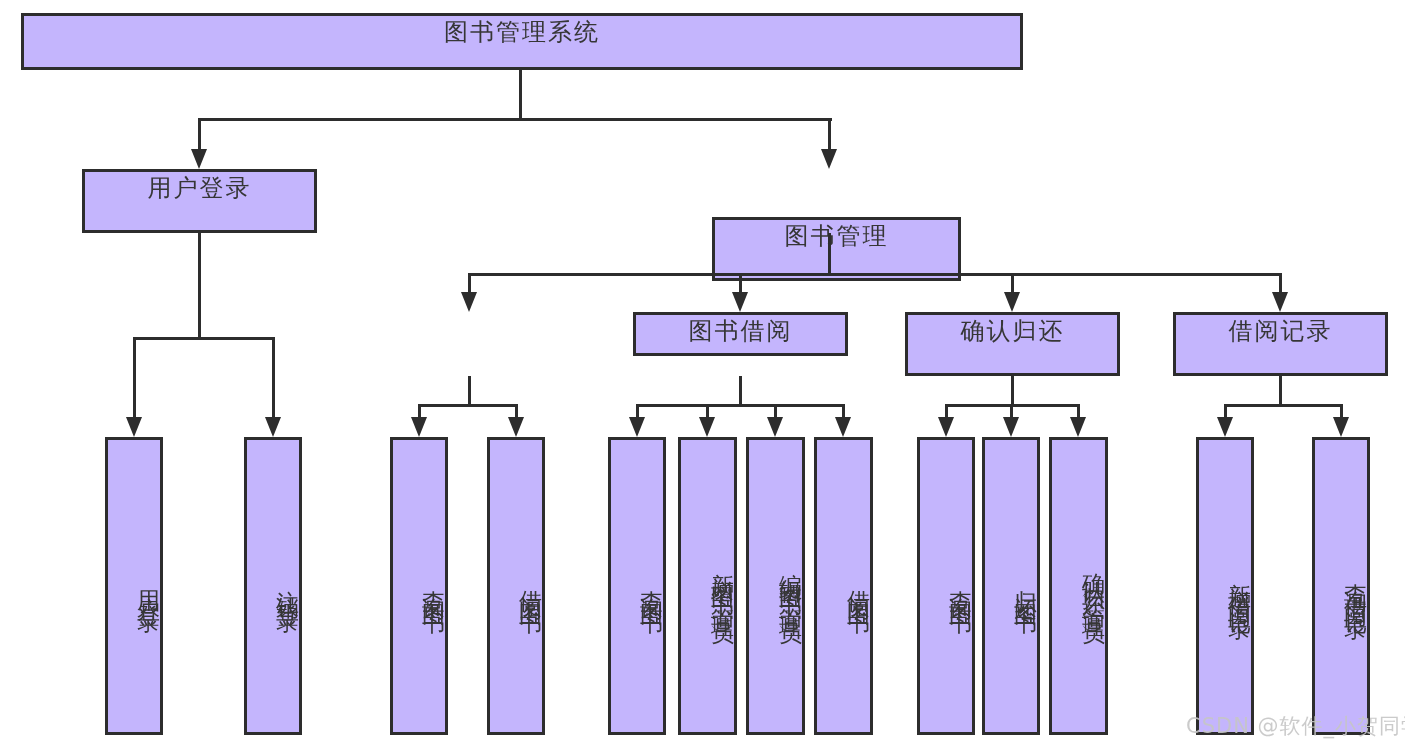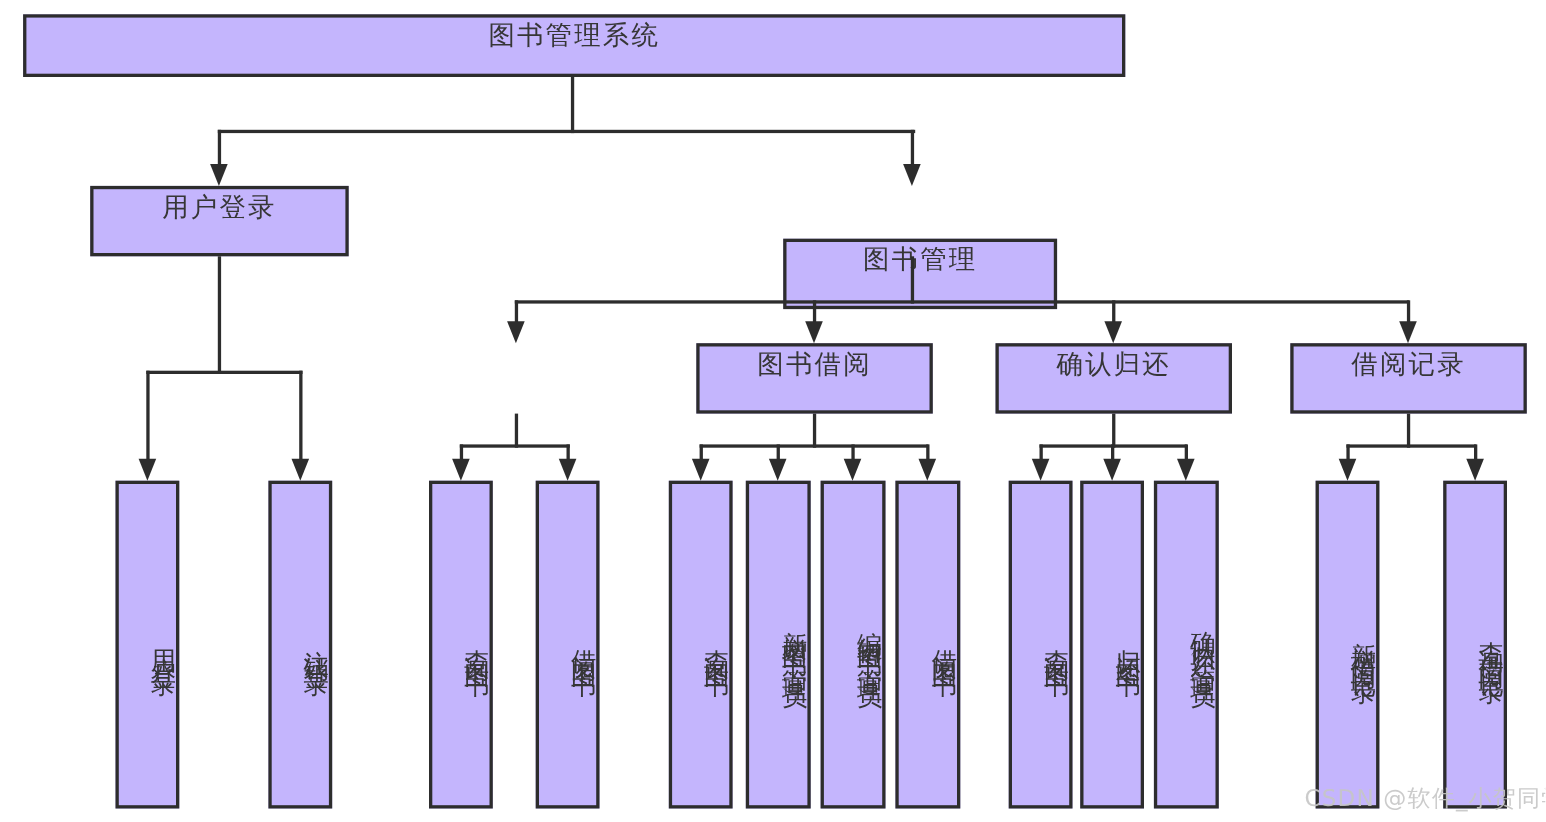--- a/index.html
+++ b/index.html
@@ -38,21 +38,21 @@
     <span>图书管理系统</span>
   </div>
 
   <div class="box" style="left:82px;top:169px;width:235px;height:64px;">
     <span>用户登录</span>
   </div>
   <div class="box" style="left:712px;top:169px;width:249px;height:64px;margin-top:48px;">
     <span>图书管理</span>
   </div>
 
-  <div class="box" style="left:633px;top:312px;width:215px;height:64px;">
+  <div class="box" style="left:633px;top:312px;width:215px;height:44px;">
     <span>图书借阅</span>
   </div>
   <div class="box" style="left:905px;top:312px;width:215px;height:64px;">
     <span>确认归还</span>
   </div>
   <div class="box" style="left:1173px;top:312px;width:215px;height:64px;">
     <span>借阅记录</span>
   </div>
 
   <div class="box leaf" style="left:105px;top:437px;width:58px;height:298px;">

